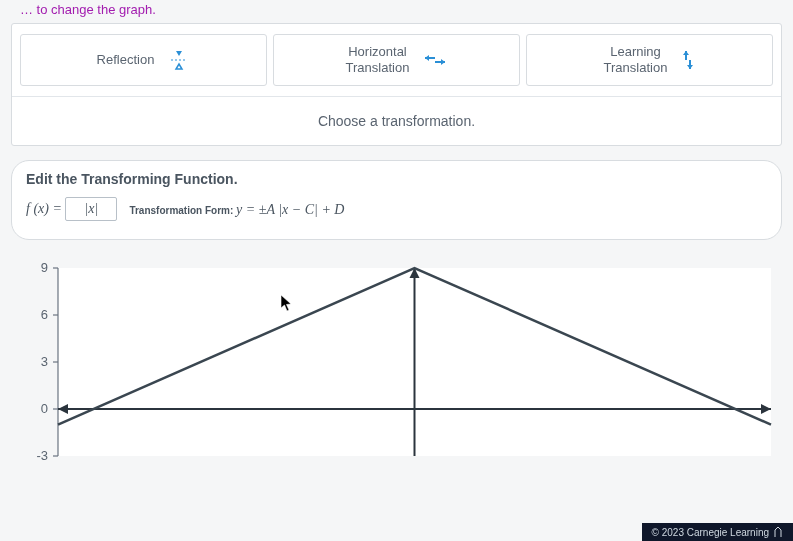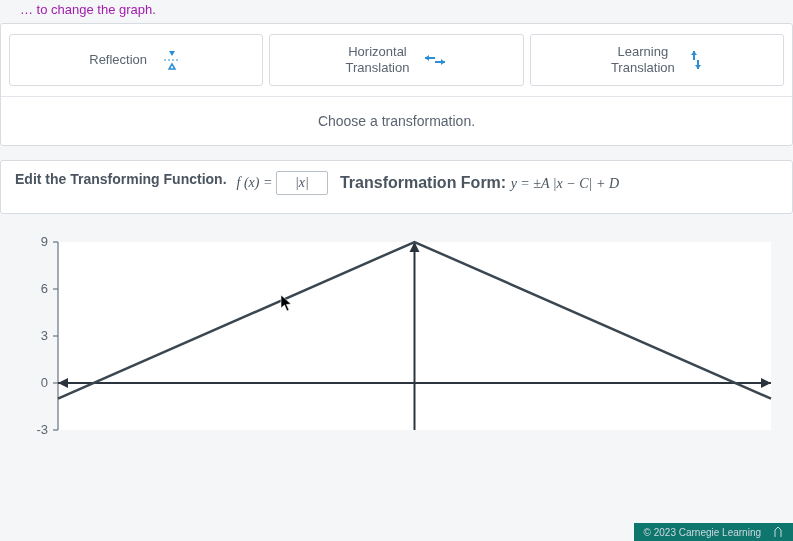--- a/index.html
+++ b/index.html
@@ -15,21 +15,21 @@
   .top-text {
     padding: 2px 20px 6px 20px;
     font-size: 13px;
     color: #a21caf;
     font-weight: 500;
   }
   .panel {
     background: #fff;
     border: 1px solid #d8dce0;
     border-radius: 3px;
-    margin: 0 0;
+    margin: 0 11px;
   }
   .transform-row {
     display: flex;
     padding: 10px 8px 0 8px;
     gap: 6px;
   }
   .transform-btn {
     flex: 1;
     border: 1px solid #d8dce0;
     border-radius: 3px;
@@ -50,22 +50,23 @@
     margin-top: 10px;
     padding: 16px 0;
     text-align: center;
     font-size: 14px;
     color: #5a6470;
   }
   .edit-panel {
     margin-top: 14px;
     padding: 10px 14px 18px 14px;
     display: flex;
-    flex-direction: row;
+    flex-direction: column;
     gap: 10px;
+    border-radius: 18px;
   }
   .edit-title {
     font-size: 14px;
     font-weight: 600;
     color: #4a5560;
   }
   .fx-row {
     display: flex;
     align-items: center;
     gap: 12px;
@@ -78,38 +79,38 @@
     border: 1px solid #b8c0c8;
     border-radius: 2px;
     text-align: center;
     font-family: "Times New Roman", serif;
     font-style: italic;
     font-size: 14px;
     color: #4a5560;
     background: #fff;
   }
   .fx-label { font-family: "Times New Roman", serif; font-style: italic; }
-  .tform-label { font-size: 16px; font-weight: 600; color: #4a5560; }
+  .tform-label { font-size: 10px; font-weight: 600; color: #4a5560; }
   .tform-eq { font-family: "Times New Roman", serif; font-style: italic; font-weight: 500; text-align: center; }
   .chart-area {
     position: relative;
     margin: 22px 12px 0 12px;
     height: 200px;
   }
   .chart-svg { display: block; }
   .footer {
     position: absolute;
     bottom: 0; right: 0;
-    background: #0f766e;
+    background: #0f172a;
     color: #cfd8e0;
     font-size: 10px;
     padding: 3px 10px;
     display: flex;
     align-items: center;
-    gap: 12px;
+    gap: 4px;
   }
   .cursor {
     position: absolute;
     left: 280px;
     top: 294px;
     pointer-events: none;
     z-index: 50;
   }
 </style>
 </head>

